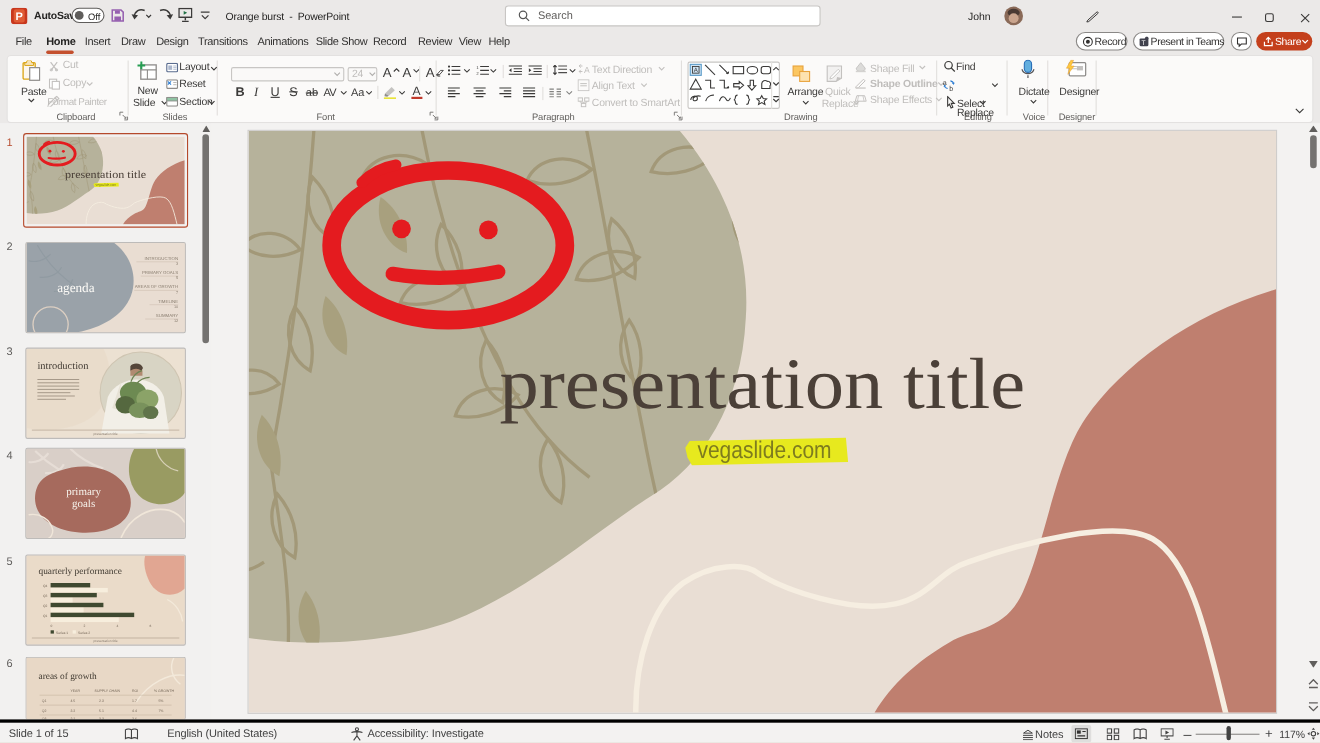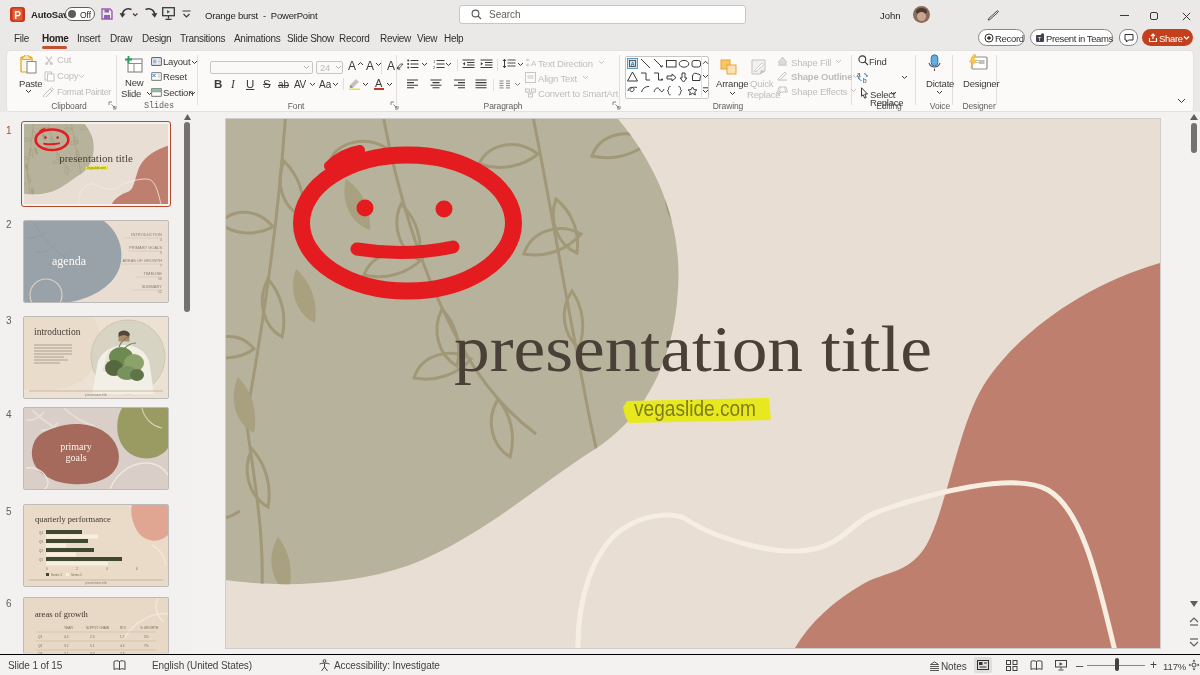--- a/index.html
+++ b/index.html
@@ -25,21 +25,21 @@
   .dl { position:absolute; top:49.5px; width:9px; height:9px; }
 
   
   #content { position:absolute; left:0; top:112px; width:1200px; height:542px; background:#f2f1f0; }
   #thumbpanel { position:absolute; left:0; top:0; width:183px; height:542px; background:#f2f1f0; }
   .thumb { position:absolute; left:23px; width:146px; height:83px; background:#e9ddd2; border:1px solid #bdbbb9; border-radius:2px; overflow:hidden; }
   .tnum { position:absolute; left:6px; font-size:10px; color:#605e5c; }
   #canvas { position:absolute; left:192px; top:0; width:996px; height:542px; background:#f3f2f1; }
 
   
-  #status { position:absolute; left:0; top:654px; width:1200px; height:21px; background:#f3f2f1; border-top:1px solid #000000; font-size:10px; color:#424242; letter-spacing:-0.1px; }
+  #status { position:absolute; left:0; top:654px; width:1200px; height:21px; background:#f3f2f1; border-top:3px solid #000000; font-size:10px; color:#424242; letter-spacing:-0.1px; }
 </style>
 </head>
 <body>
 
 <div id="titlebar">
   <svg class="abs" style="left:10px;top:7px" width="15" height="15" viewBox="0 0 15 15">
     <rect x="0" y="0" width="15" height="15" rx="3" fill="#c8371d"></rect>
     <rect x="2.5" y="1.5" width="10" height="12" rx="2" fill="#e05c35"></rect>
     <text x="7.5" y="11.5" font-size="10" font-weight="bold" fill="#fff" text-anchor="middle" font-family="Liberation Sans">P</text>
   </svg>
@@ -142,21 +142,21 @@
   <span class="vsep" style="left:109px;"></span>
   <span class="vsep" style="left:190px;"></span>
   <span class="vsep" style="left:389px;"></span>
   <span class="vsep" style="left:612px;"></span>
   <span class="vsep" style="left:844px;"></span>
   <span class="vsep" style="left:908px;"></span>
   <span class="vsep" style="left:945px;"></span>
   <span class="vsep" style="left:989px;"></span>
 
   <span class="glabel" style="left:0px;padding-left:24px;">Clipboard</span>
-  <span class="glabel" style="left:102px;font-family:Liberation Mono, monospace;">Slides</span>
+  <span class="glabel" style="left:102px;">Slides</span>
   <span class="glabel" style="left:239px;">Font</span>
   <span class="glabel" style="left:446px;">Paragraph</span>
   <span class="glabel" style="left:671px;">Drawing</span>
   <span class="glabel" style="left:832px;">Editing</span>
   <span class="glabel" style="left:883px;">Voice</span>
   <span class="glabel" style="left:922px;">Designer</span>
 
   <svg class="dl" style="left:101px;" viewBox="0 0 9 9">
       <path d="M1 1 h3 M1 1 v3 M8 8 h-3 M8 8 v-3 M3.5 3.5 l3 3 M5 6.5 h1.5 v-1.5" stroke="#7a7876" stroke-width="0.9" fill="none"></path>
     </svg>
@@ -188,21 +188,21 @@
       <rect x="3.5" y="3" width="6.5" height="7" fill="#fff" stroke="#c3c1bf" stroke-width="1"></rect>
     </svg>
   <span class="abs gtxt" style="left:50px;top:19px;">Copy</span>
   <svg class="abs" style="left:71px;top:23px" width="7" height="5" viewBox="0 0 7 5">
       <path d="M1 1 l2.5 2.5 L6 1" fill="none" stroke="#c3c1bf" stroke-width="1"></path>
     </svg>
   <svg class="abs" style="left:36px;top:36px" width="12" height="10" viewBox="0 0 12 10">
       <path d="M1 8 l6 -6 2 2 -6 6 -3 1 Z" fill="none" stroke="#c3c1bf" stroke-width="1"></path>
       <path d="M7 2 l1.5 -1.5 2 2 L9 4" fill="none" stroke="#c3c1bf" stroke-width="1"></path>
     </svg>
-  <span class="abs gtxt" style="left:50px;top:35.5px;font-size:9px;letter-spacing:-0.4px;">Format Painter</span>
+  <span class="abs gtxt" style="left:36px;top:35.5px;font-size:9px;letter-spacing:-0.4px;">Format Painter</span>
 
   <svg class="abs" style="left:117px;top:4px" width="19" height="18" viewBox="0 0 19 18">
     <rect x="4" y="4" width="14" height="13" fill="#fff" stroke="#8f8d8b" stroke-width="1.2"></rect>
     <path d="M4 8.5 h14 M10 8.5 V17" stroke="#8f8d8b" stroke-width="1"></path>
     <path d="M4.5 1 v7 M1 4.5 h7" stroke="#269e53" stroke-width="1.8"></path>
   </svg>
   <span class="abs rtxt" style="left:118px;top:26px;">New</span>
   <span class="abs rtxt" style="left:114px;top:36.5px;">Slide</span>
   <svg class="abs" style="left:139px;top:40px" width="7" height="5" viewBox="0 0 7 5">
       <path d="M1 1 l2.5 2.5 L6 1" fill="none" stroke="#3b3a39" stroke-width="1"></path>

